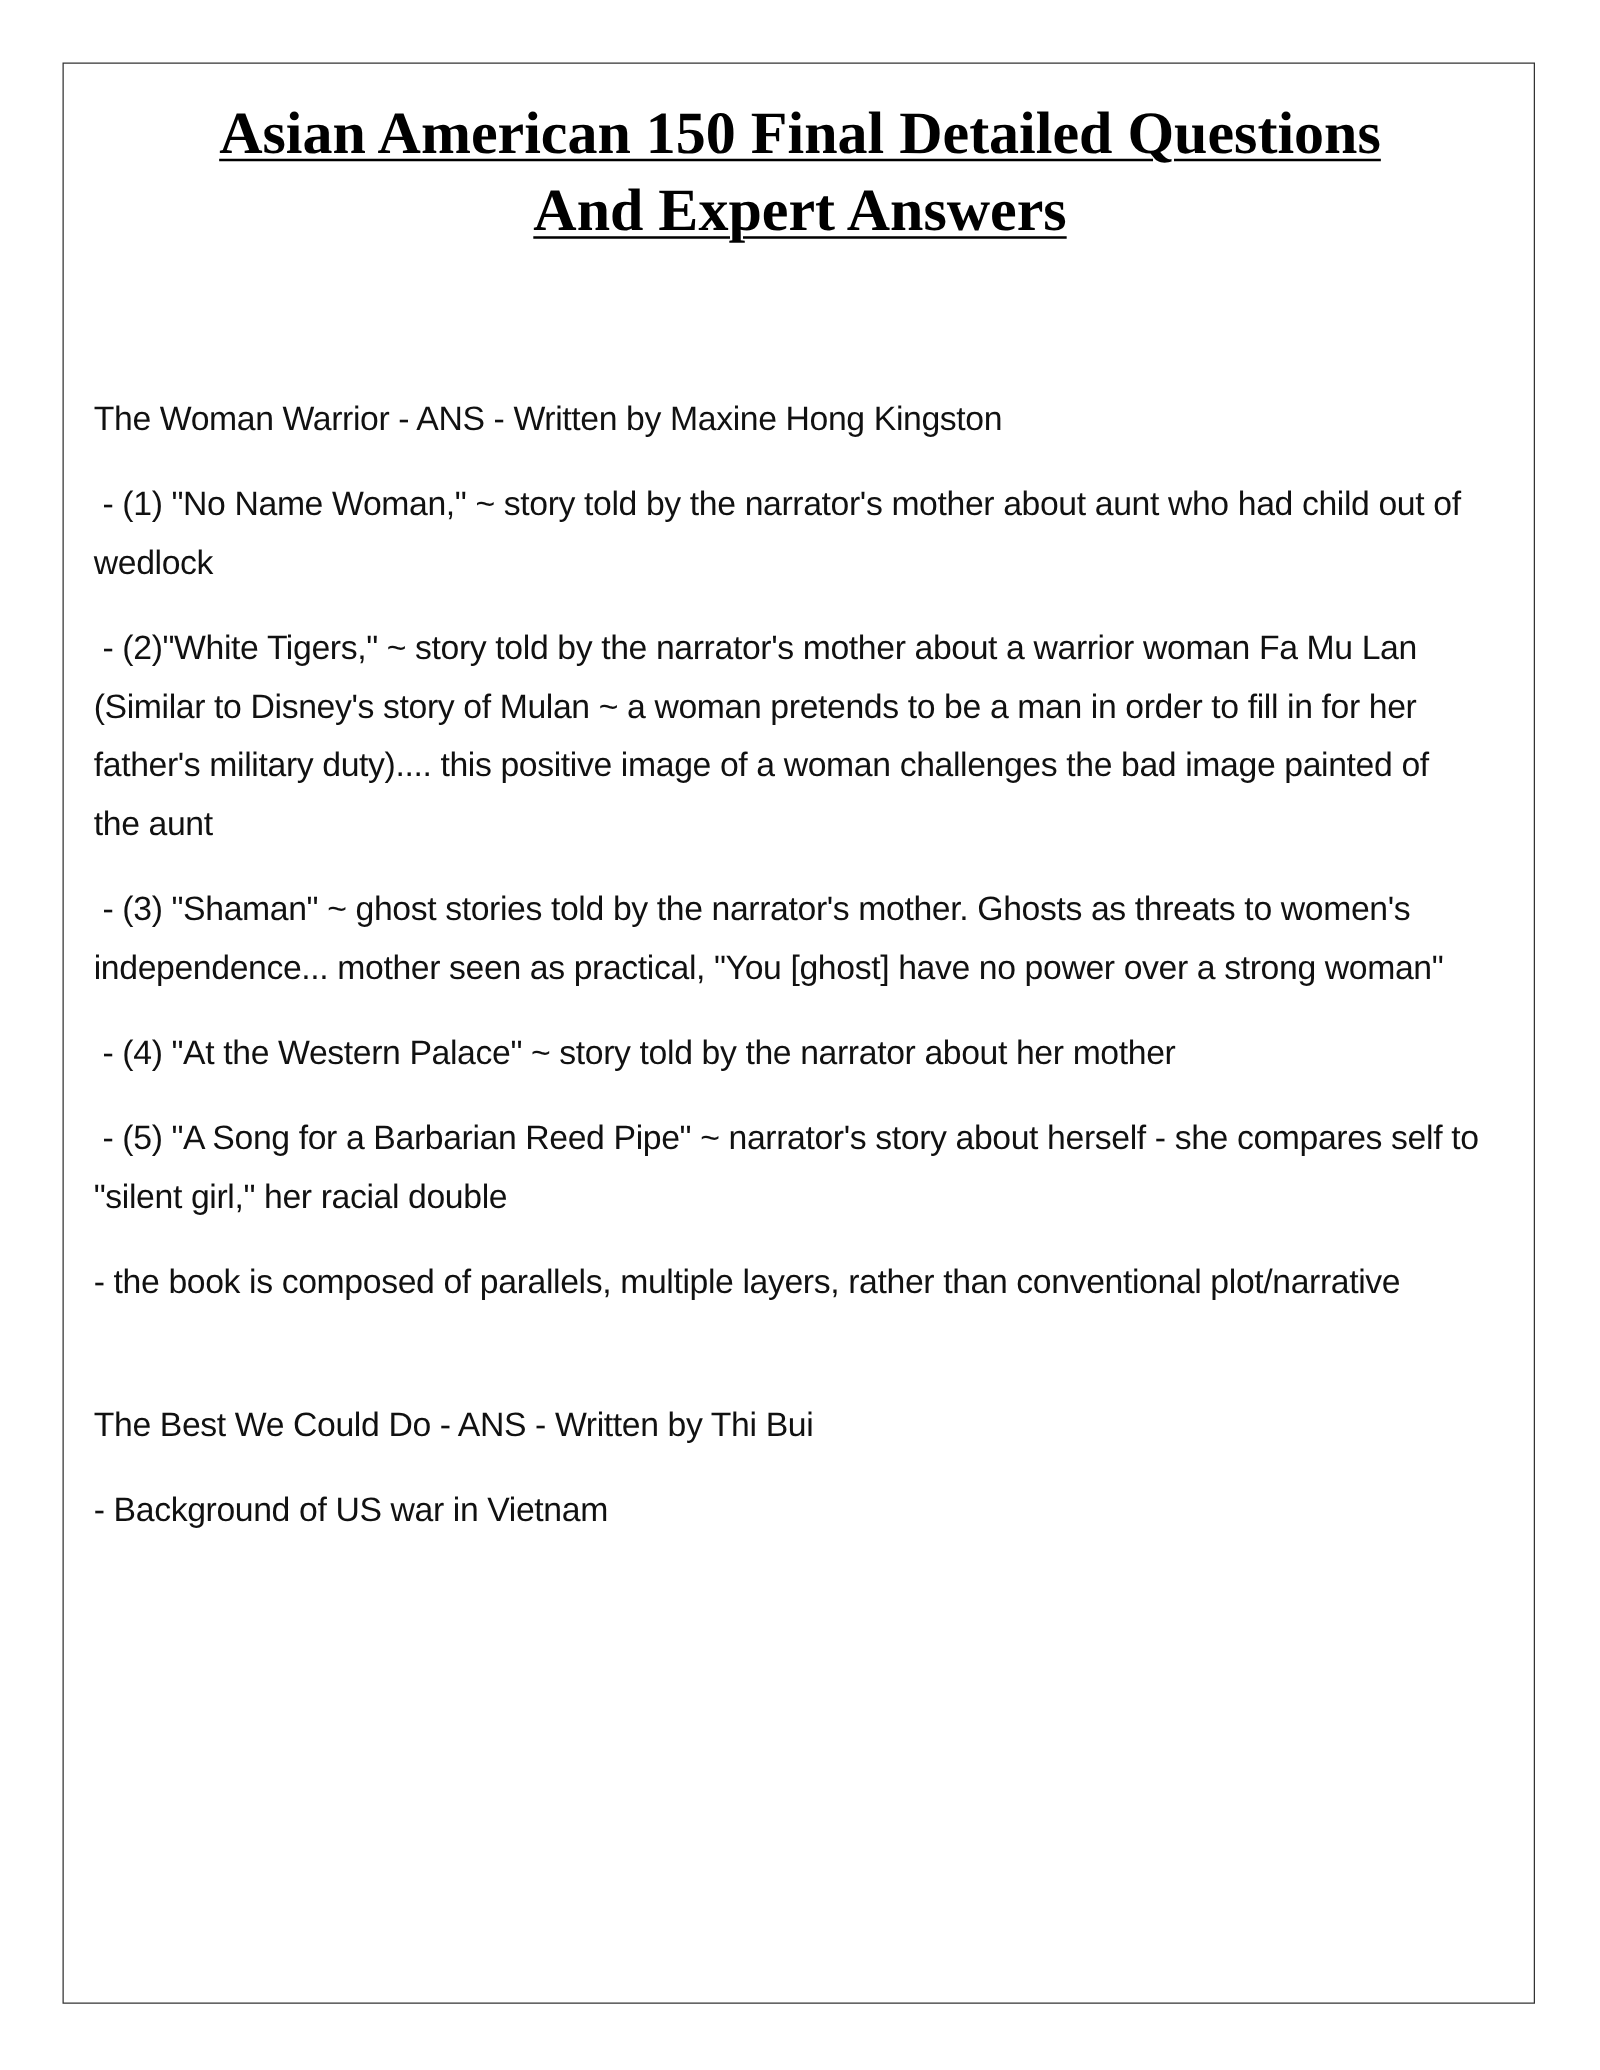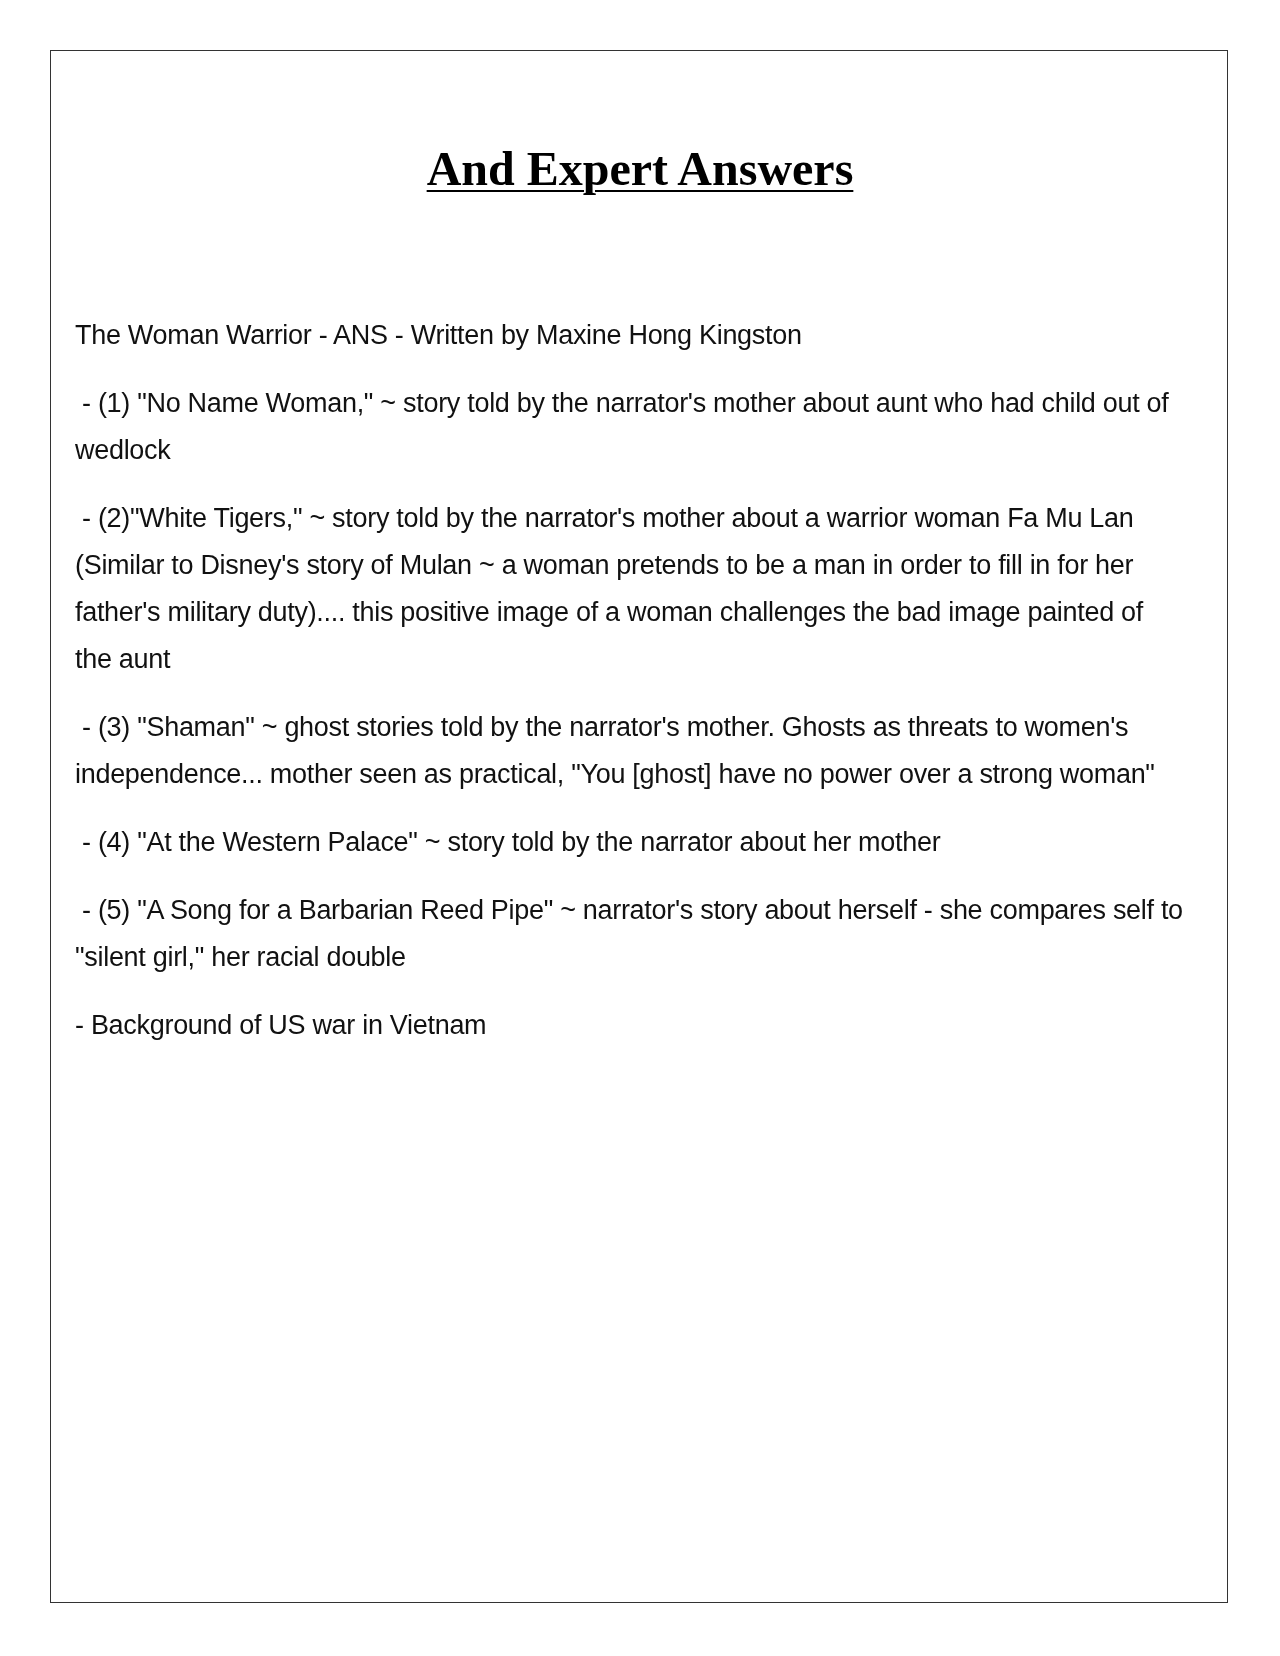--- a/index.html
+++ b/index.html
@@ -60,25 +60,27 @@
     .doc-body p.indent {
       text-indent: 7px;
     }
   </style>
 </head>
 <body>
 
 <div class="page-frame"></div>
 
 <h1 class="doc-title">
-  <br>
+  <span>Asian American 150 Final Detailed Questions</span><br>
   <span>And Expert Answers</span>
 </h1>
 
 <div class="doc-body">
   <p>The Woman Warrior - ANS - Written by Maxine Hong Kingston</p>
   <p class="indent"> - (1) "No Name Woman," ~ story told by the narrator's mother about aunt who had child out of wedlock</p>
   <p class="indent"> - (2)"White Tigers," ~ story told by the narrator's mother about a warrior woman Fa Mu Lan (Similar to Disney's story of Mulan ~ a woman pretends to be a man in order to fill in for her father's military duty).... this positive image of a woman challenges the bad image painted of the aunt</p>
   <p class="indent"> - (3) "Shaman" ~ ghost stories told by the narrator's mother. Ghosts as threats to women's independence... mother seen as practical, "You [ghost] have no power over a strong woman"</p>
   <p class="indent"> - (4) "At the Western Palace" ~ story told by the narrator about her mother</p>
   <p class="indent"> - (5) "A Song for a Barbarian Reed Pipe" ~ narrator's story about herself - she compares self to "silent girl," her racial double</p>
+  <p class="spacer-after">- the book is composed of parallels, multiple layers, rather than conventional plot/narrative</p>
+  <p>The Best We Could Do - ANS - Written by Thi Bui</p>
   <p>- Background of US war in Vietnam</p>
 </div>
 
 </body></html>

